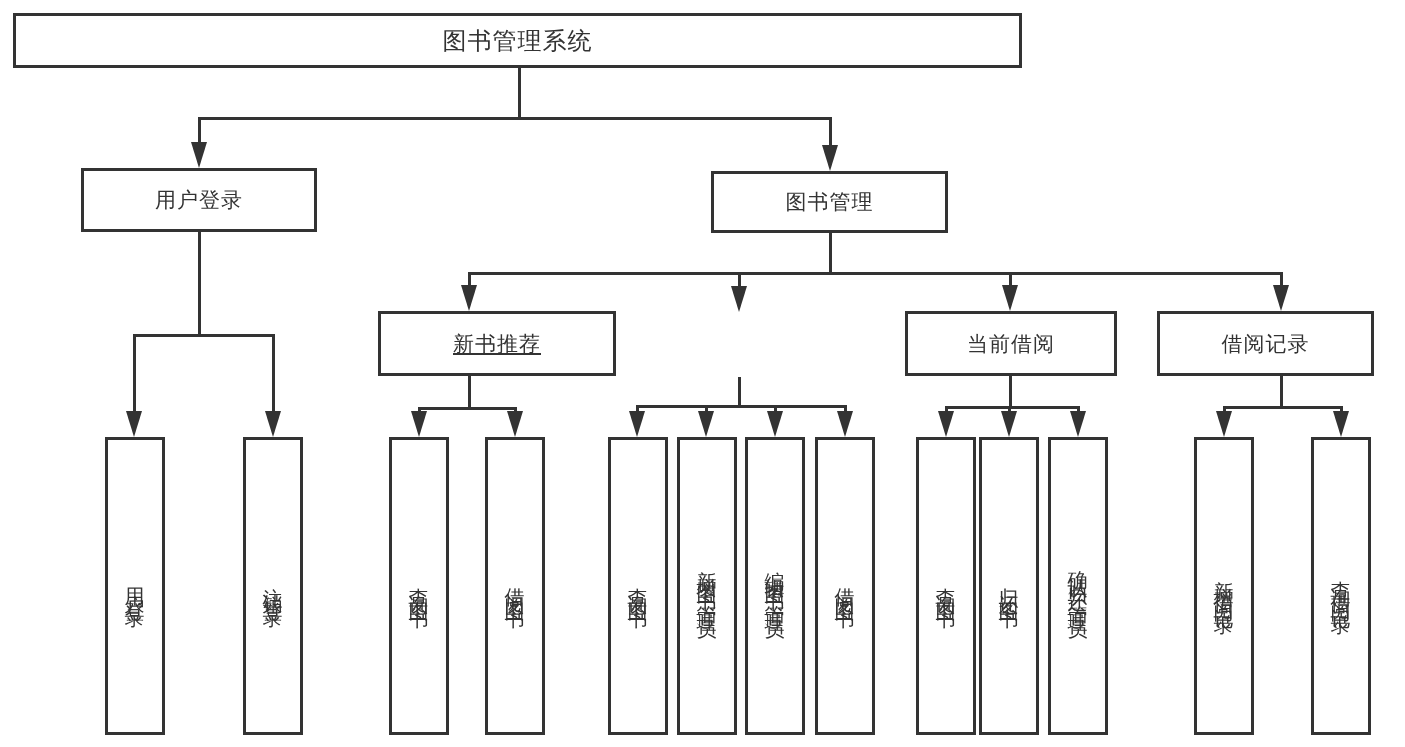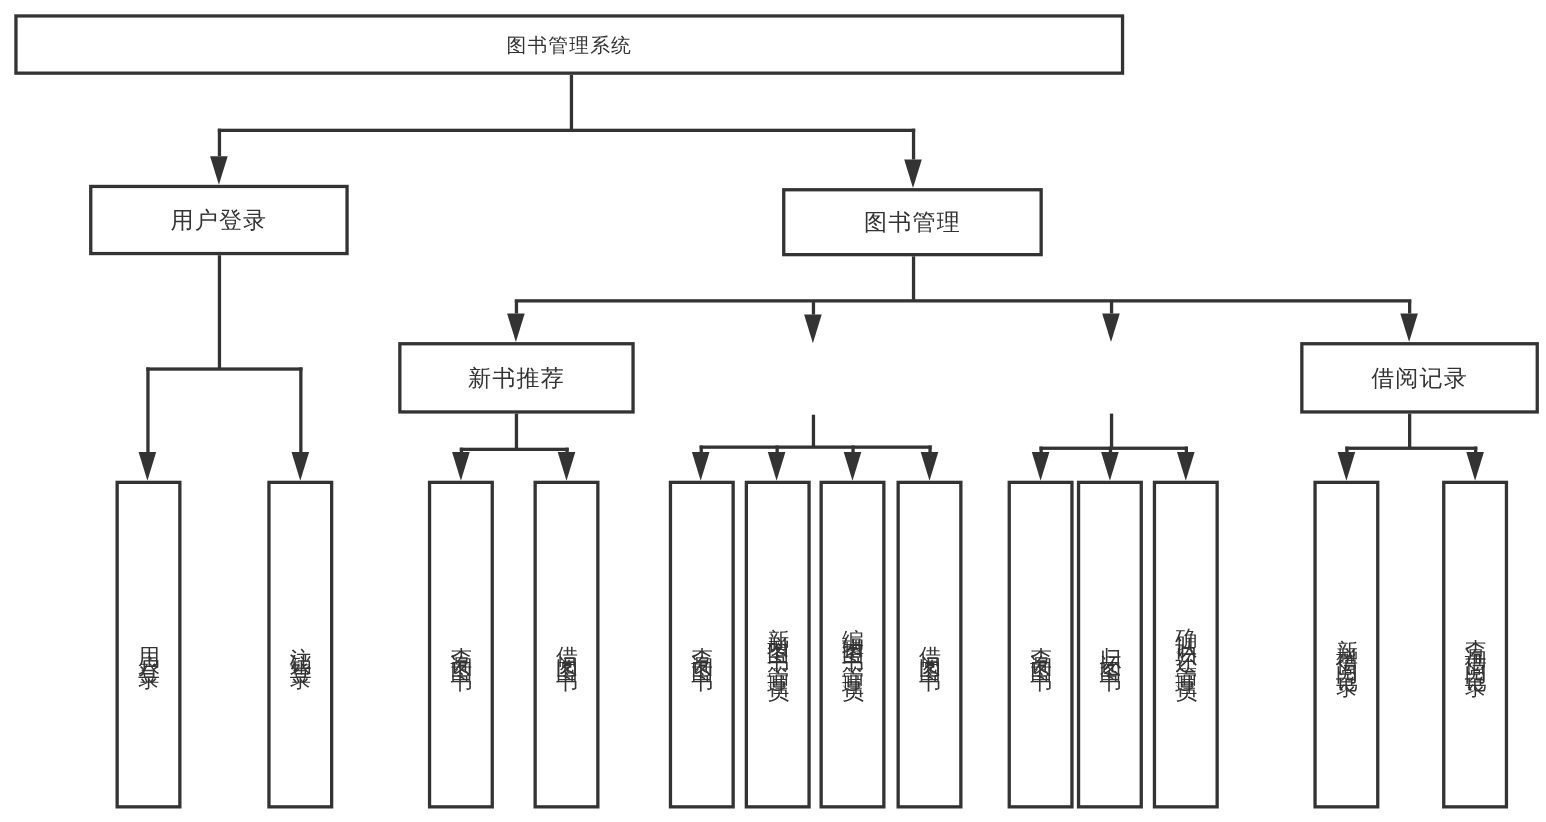--- a/index.html
+++ b/index.html
@@ -16,21 +16,21 @@
     position: absolute;
     box-sizing: border-box;
     background: #ffffff;
     border: 3px solid #333333;
     display: flex;
     align-items: center;
     justify-content: center;
     text-align: center;
   }
   .node.h-label { font-size: 21px; letter-spacing: 1px; }
-  .node.root-label { font-size: 18px; letter-spacing: 1px; }
+  .node.root-label { font-size: 24px; letter-spacing: 1px; }
   .leaf {
     position: absolute;
     box-sizing: border-box;
     background: #ffffff;
     border: 3px solid #333333;
     width: 60px;
     top: 437px;
     height: 298px;
     display: flex;
     align-items: center;
@@ -96,24 +96,27 @@
   <div class="hline" style="left:467.5px; top:271.5px; width:815px;"></div>
   <div class="vline" style="left:467.5px; top:273px; height:12px;"></div>
   <div class="arrowhead" style="left:461px; top:285px;"></div>
   <div class="vline" style="left:737.5px; top:273px; height:13px;"></div>
   <div class="arrowhead" style="left:731px; top:286px;"></div>
   <div class="vline" style="left:1008.5px; top:273px; height:12px;"></div>
   <div class="arrowhead" style="left:1002px; top:285px;"></div>
   <div class="vline" style="left:1279.5px; top:273px; height:12px;"></div>
   <div class="arrowhead" style="left:1273px; top:285px;"></div>
 
-  <div class="node h-label" style="left:362px; top:311px; width:215px; height:65px;">
+  <div class="node h-label" style="left:378px; top:311px; width:238px; height:65px;text-decoration:underline;">
     <span>新书推荐</span>
   </div>
-  <div class="node h-label" style="left:1182px; top:311px; width:217px; height:65px;">
+  <div class="node h-label" style="left:905px; top:311px; width:212px; height:65px;">
+    <span>当前借阅</span>
+  </div>
+  <div class="node h-label" style="left:1157px; top:311px; width:217px; height:65px;">
     <span>借阅记录</span>
   </div>
 
   <div class="vline" style="left:467.5px; top:376px; height:32px;"></div>
   <div class="hline" style="left:417.5px; top:406.5px; width:99px;"></div>
   <div class="vline" style="left:417.5px; top:407px; height:5px;"></div>
   <div class="arrowhead" style="left:411px; top:411px;"></div>
   <div class="vline" style="left:513.5px; top:407px; height:5px;"></div>
   <div class="arrowhead" style="left:507px; top:411px;"></div>
 

